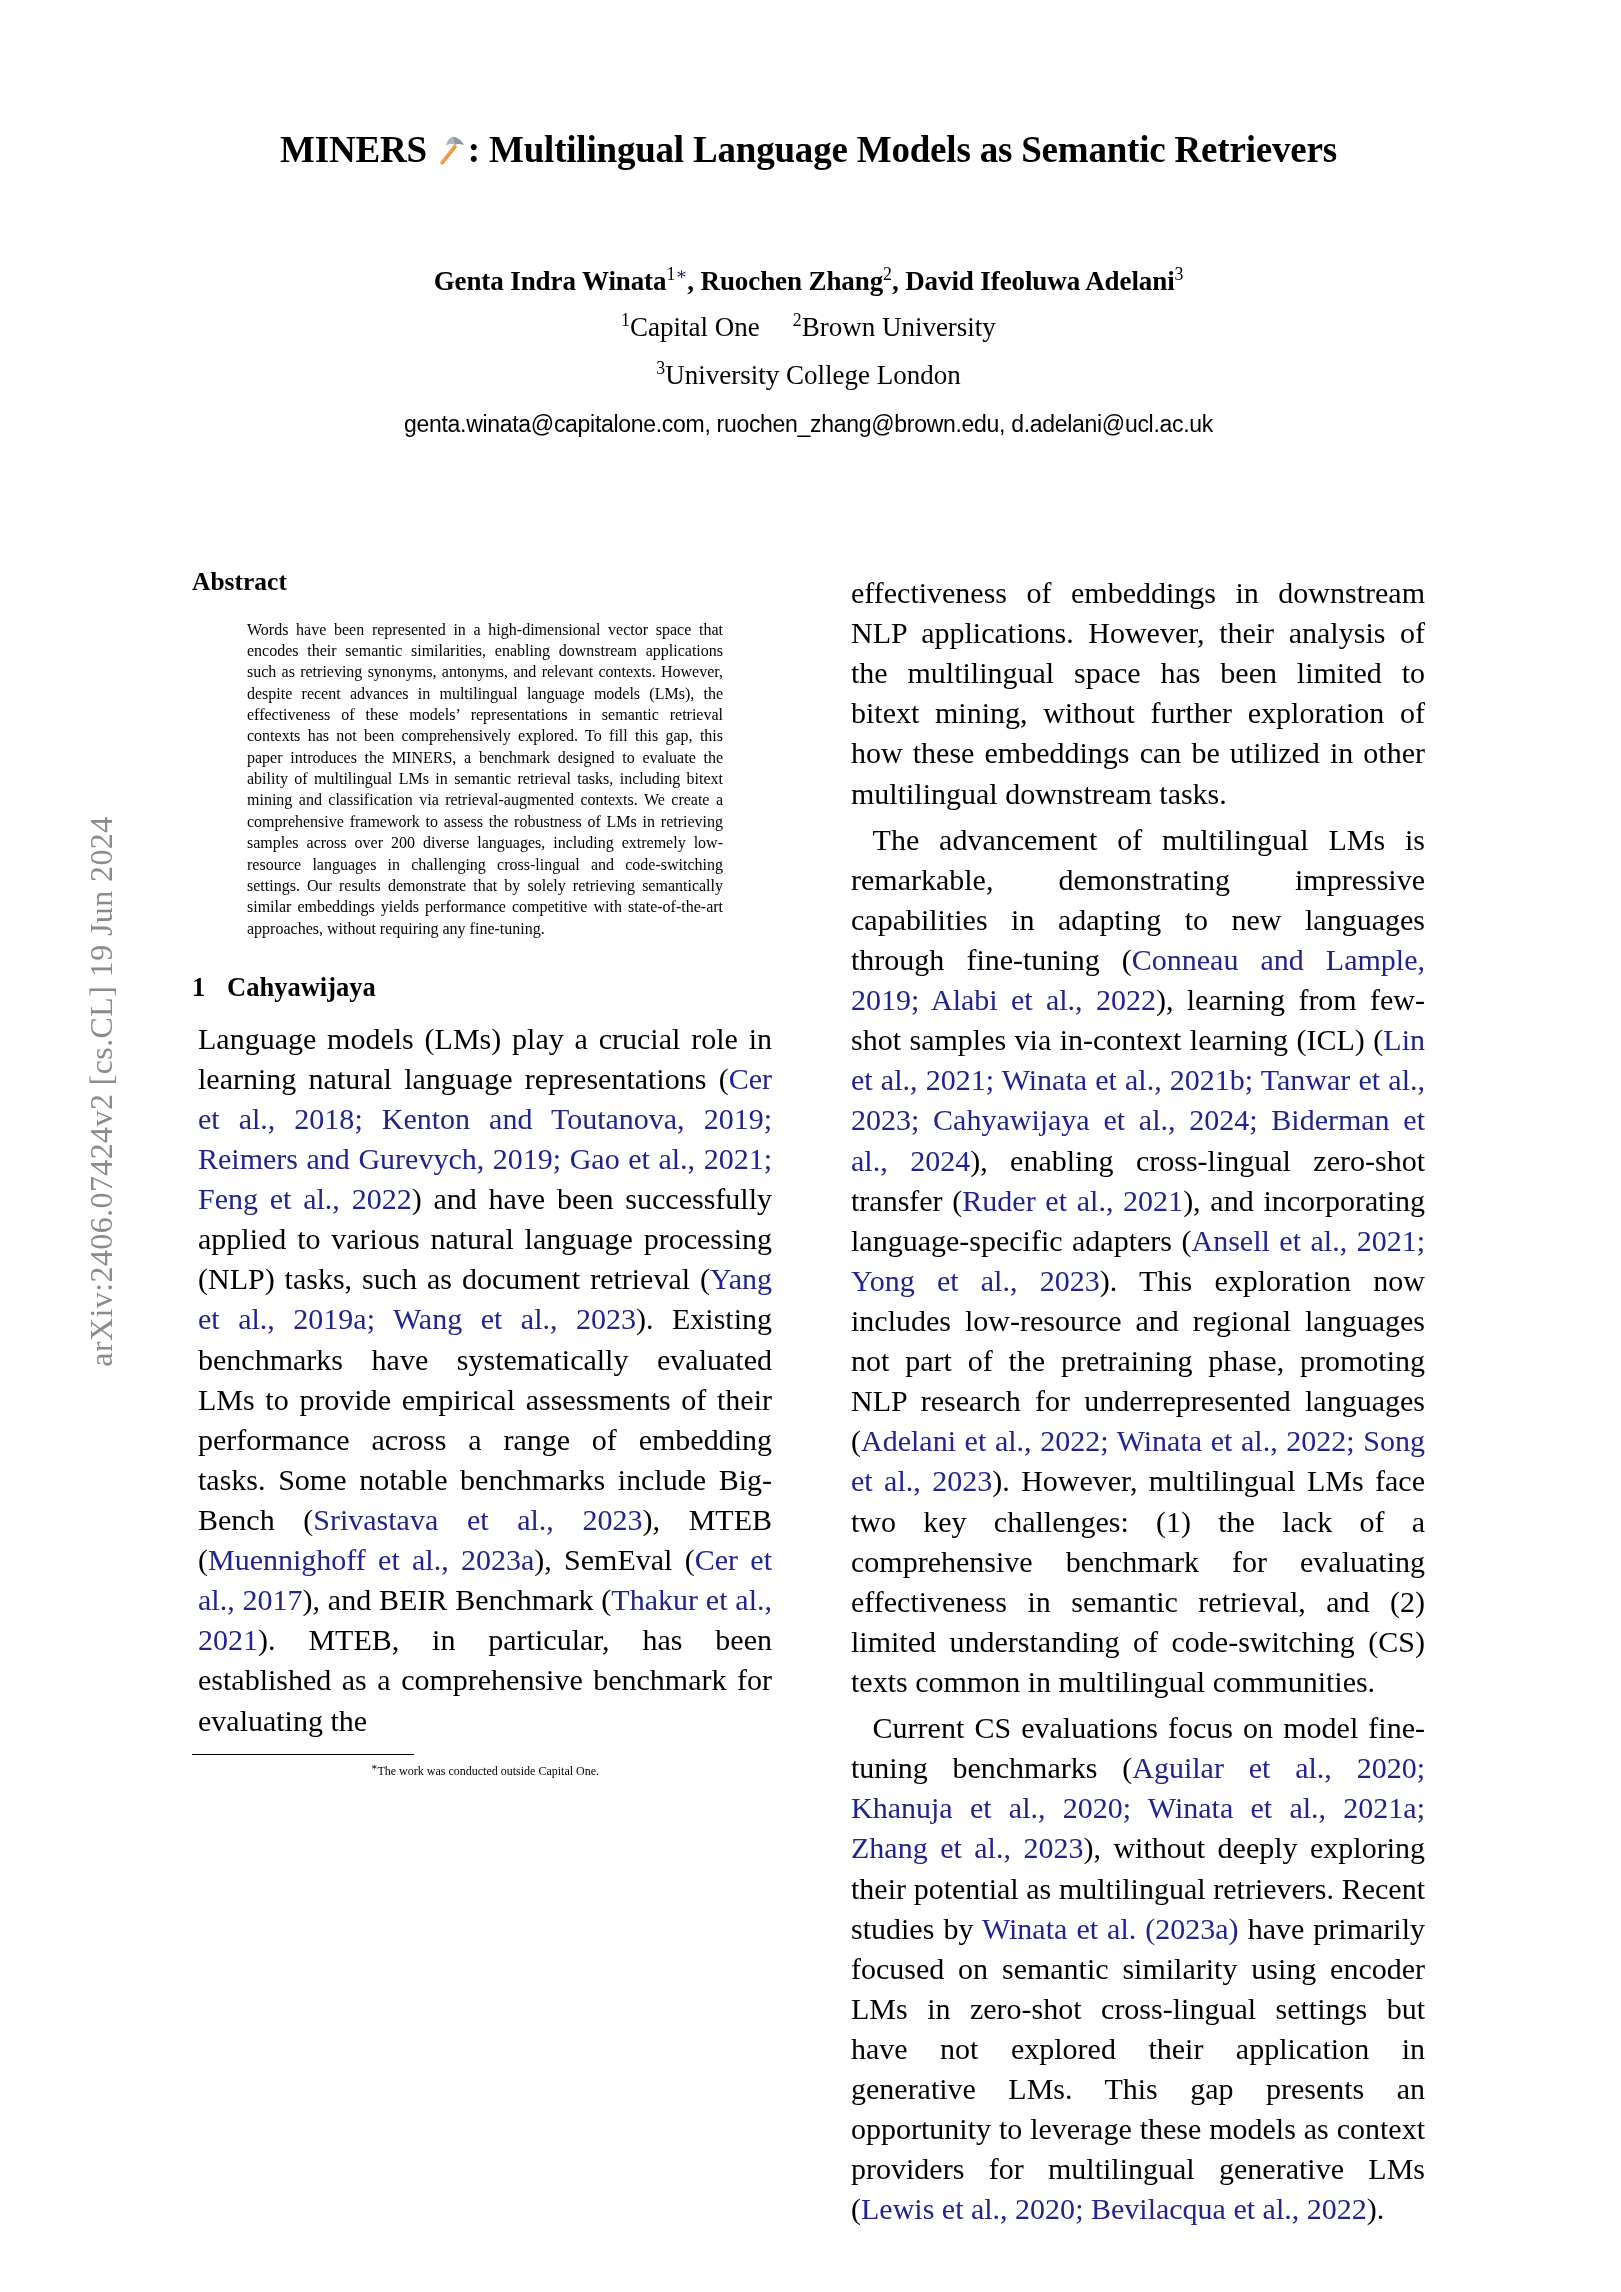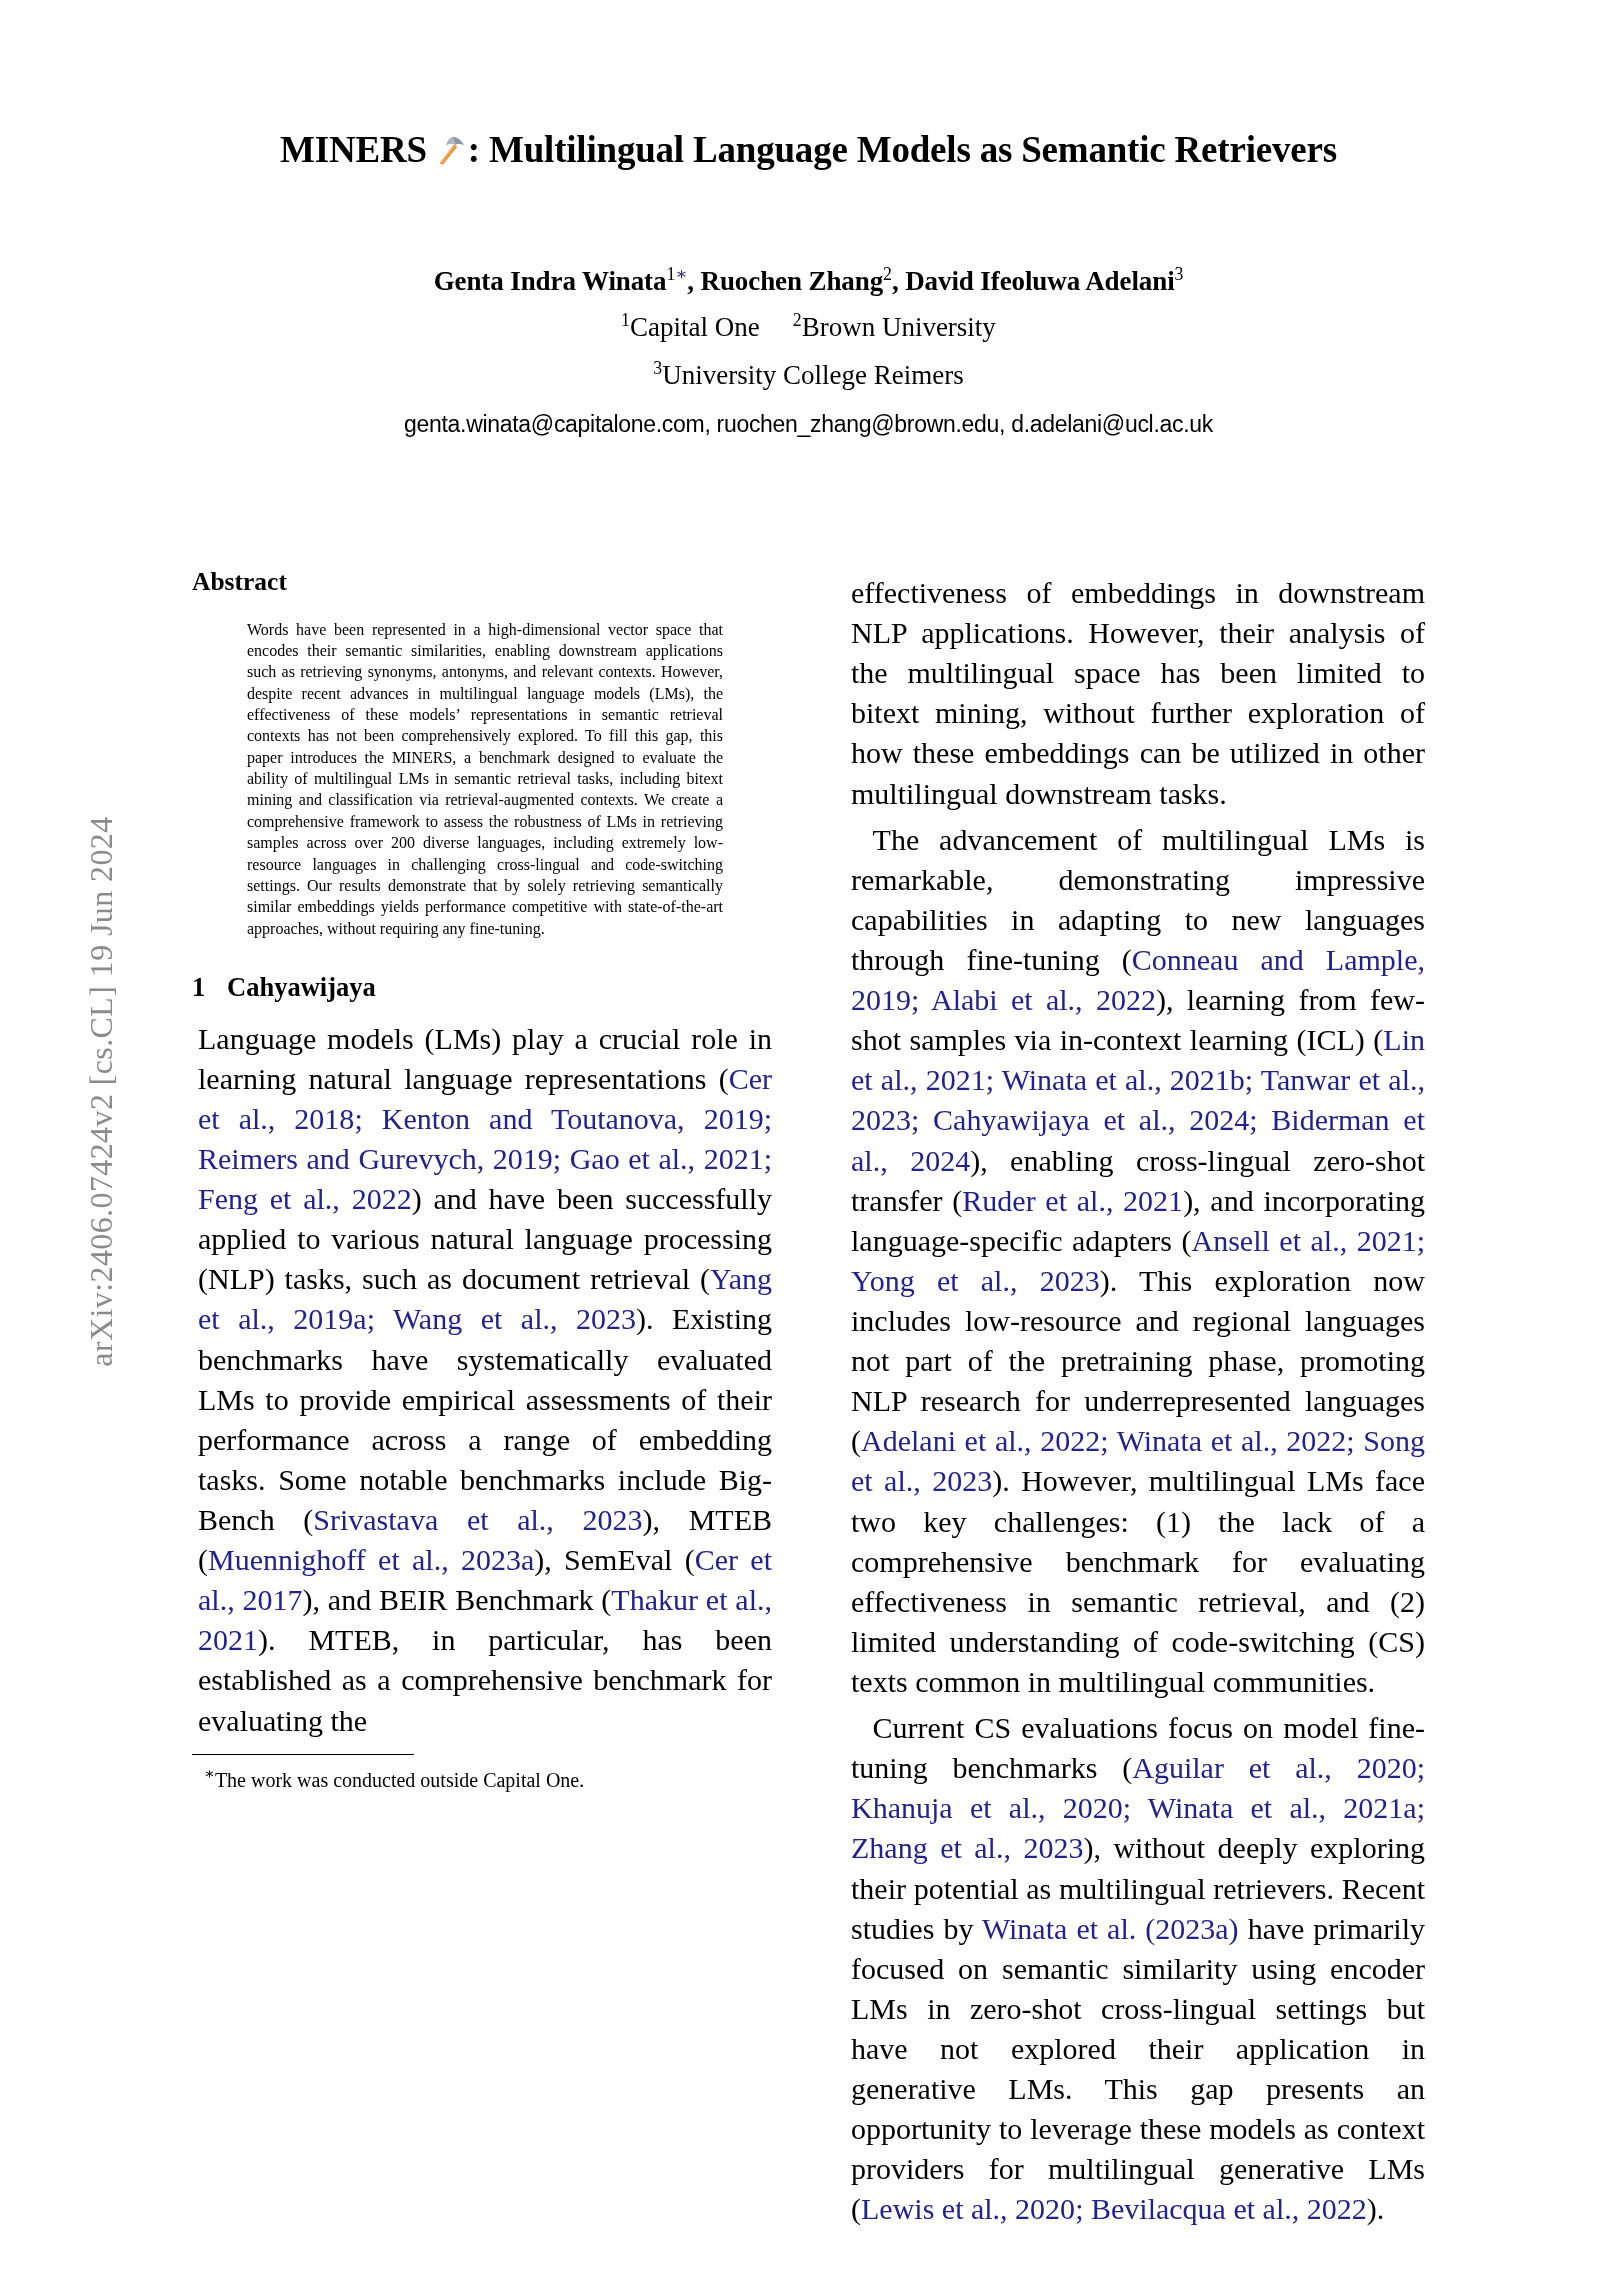--- a/index.html
+++ b/index.html
@@ -134,23 +134,24 @@
   .footnote-wrap {
     margin-top: 13.7px;
   }
   .footnote-rule {
     width: 222px;
     height: 0;
     border-top: 1.4px solid #000;
     margin: 5.9px 0 8.8px 0;
   }
   .footnote {
-    font-size: 20px;
+    font-size: 12px;
     line-height: 1.3;
-    margin: 12px;
+    text-align: center;
+    margin: 0;
   }
   .footnote sup { font-size: 0.8em; vertical-align: super; line-height: 0; }
 </style>
 </head>
 <body>
 
 <div class="page">
 
   <div class="arxiv-stamp">arXiv:2406.07424v2  [cs.CL]  19 Jun 2024</div>
 
@@ -167,21 +168,21 @@
 
     <div class="authors">
       <span>Genta Indra Winata</span><sup>1</sup><sup class="star">∗</sup><span>, </span><span>Ruochen Zhang</span><sup>2</sup><span>, </span><span>David Ifeoluwa Adelani</span><sup>3</sup>
     </div>
 
     <div class="affil">
       <sup>1</sup><span>Capital One</span><span class="gap"></span><sup>2</sup><span>Brown University</span>
     </div>
 
     <div class="affil">
-      <sup>3</sup><span>University College Reimers</span>
+      <sup>3</sup><span>University College London</span>
     </div>
 
     <div class="emails">genta.winata@capitalone.com, ruochen_zhang@brown.edu, d.adelani@ucl.ac.uk</div>
   </div>
 
   <div class="columns">
 
     <div class="col">
 
       <div class="abstract-head">Abstract</div>

